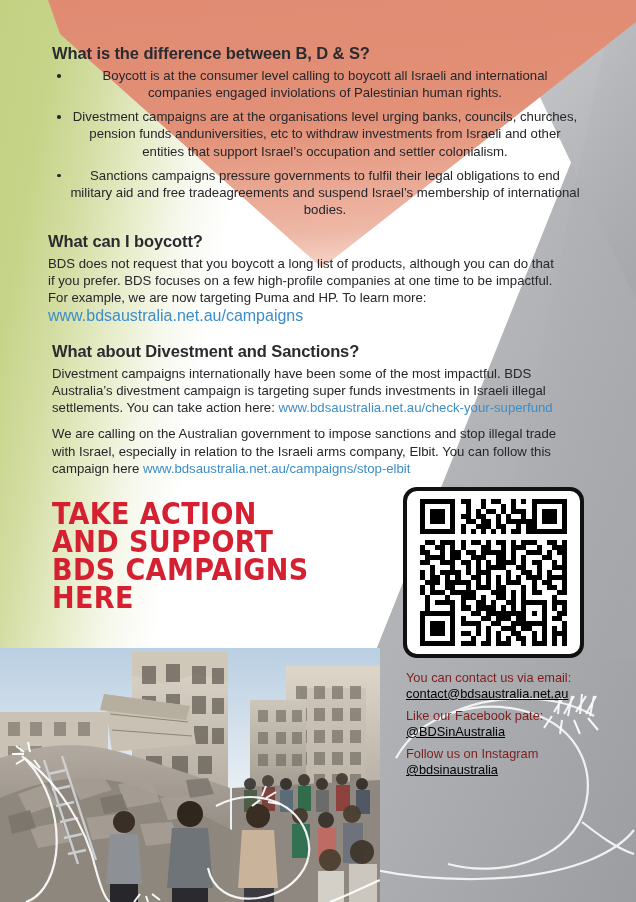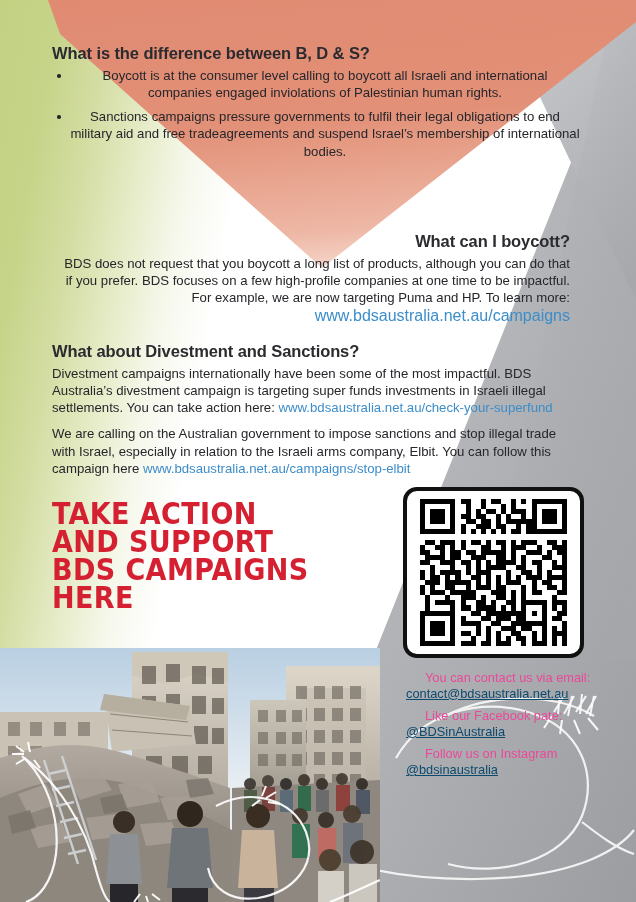--- a/index.html
+++ b/index.html
@@ -135,28 +135,27 @@
 
   
   .contacts{
     position:absolute;left:406px;top:670px;width:222px;
   }
   .contacts .row{margin-bottom:7px;}
   .contacts .lbl{
     display:block;
     font-size:12.8px;
     line-height:1.22;
-    color:#ec4899;
-    margin-left:19px;
+    color:#7f1d1d;
   }
   .contacts .val{
     display:block;
     font-size:12.8px;
     line-height:1.22;
-    color:#0c4a6e;
+    color:#000000;
   }
 </style>
 </head>
 <body>
 
 <div id="page">
 
   <div class="bg-layer">
     <div class="bg-green"></div>
     <div class="bg-gray"></div>
@@ -178,25 +177,26 @@
       </g>
     </svg>
   </div>
 
   <div class="content">
 
     <div class="sec" style="left:52px;top:44px;width:528px;">
       <h2 class="head">What is the difference between B, D &amp; S?</h2>
       <ul class="bullets">
         <li>Boycott is at the consumer level calling to boycott all Israeli and international companies engaged inviolations of Palestinian human rights.</li>
+        <li>Divestment campaigns are at the organisations level urging banks, councils, churches, pension funds anduniversities, etc to withdraw investments from Israeli and other entities that support Israel’s occupation and settler colonialism.</li>
         <li>Sanctions campaigns pressure governments to fulfil their legal obligations to end military aid and free tradeagreements and suspend Israel’s membership of international bodies.</li>
       </ul>
     </div>
 
-    <div class="sec" style="left:60px;top:232px;width:510px;text-align:right;">
+    <div class="sec" style="left:48px;top:232px;width:510px;">
       <h2 class="head">What can I boycott?</h2>
       <p class="body">BDS does not request that you boycott a long list of products, although you can do that if you prefer. BDS focuses on a few high-profile companies at one time to be impactful. For example, we are now targeting Puma and HP. To learn more:</p>
       <a class="link" style="font-size:16px;line-height:1.30;" href="#">www.bdsaustralia.net.au/campaigns</a>
     </div>
 
     <div class="sec" style="left:52px;top:342px;width:528px;">
       <h2 class="head">What about Divestment and Sanctions?</h2>
       <p class="body"><span>Divestment campaigns internationally have been some of the most impactful. BDS Australia’s divestment campaign is targeting super funds investments in Israeli illegal settlements. You can take action here: </span><a class="link" href="#">www.bdsaustralia.net.au/check-your-superfund</a></p>
       <p class="body"><span>We are calling on the Australian government to impose sanctions and stop illegal trade with Israel, especially in relation to the Israeli arms company, Elbit. You can follow this campaign here </span><a class="link" href="#">www.bdsaustralia.net.au/campaigns/stop-elbit</a></p>
     </div>

